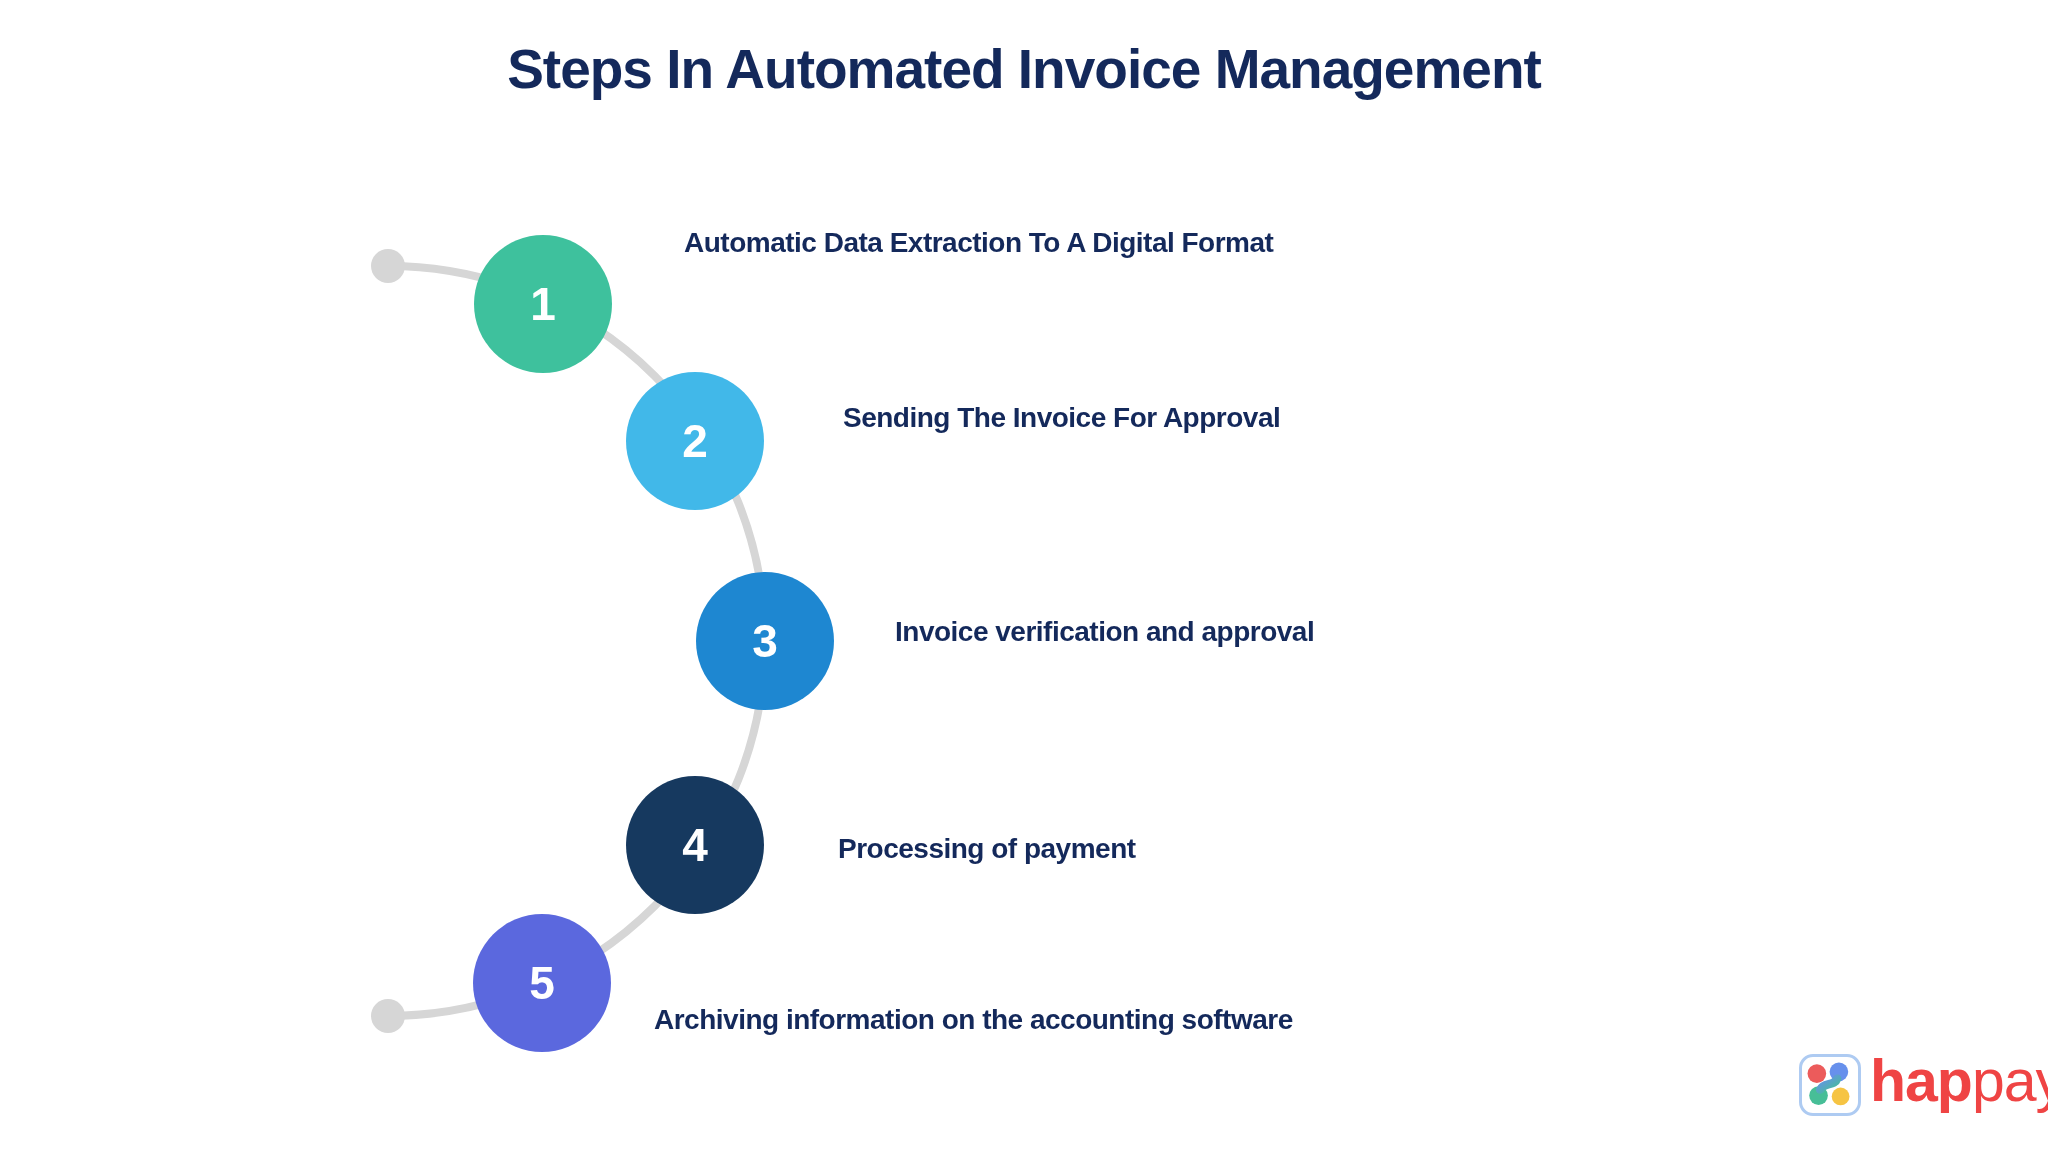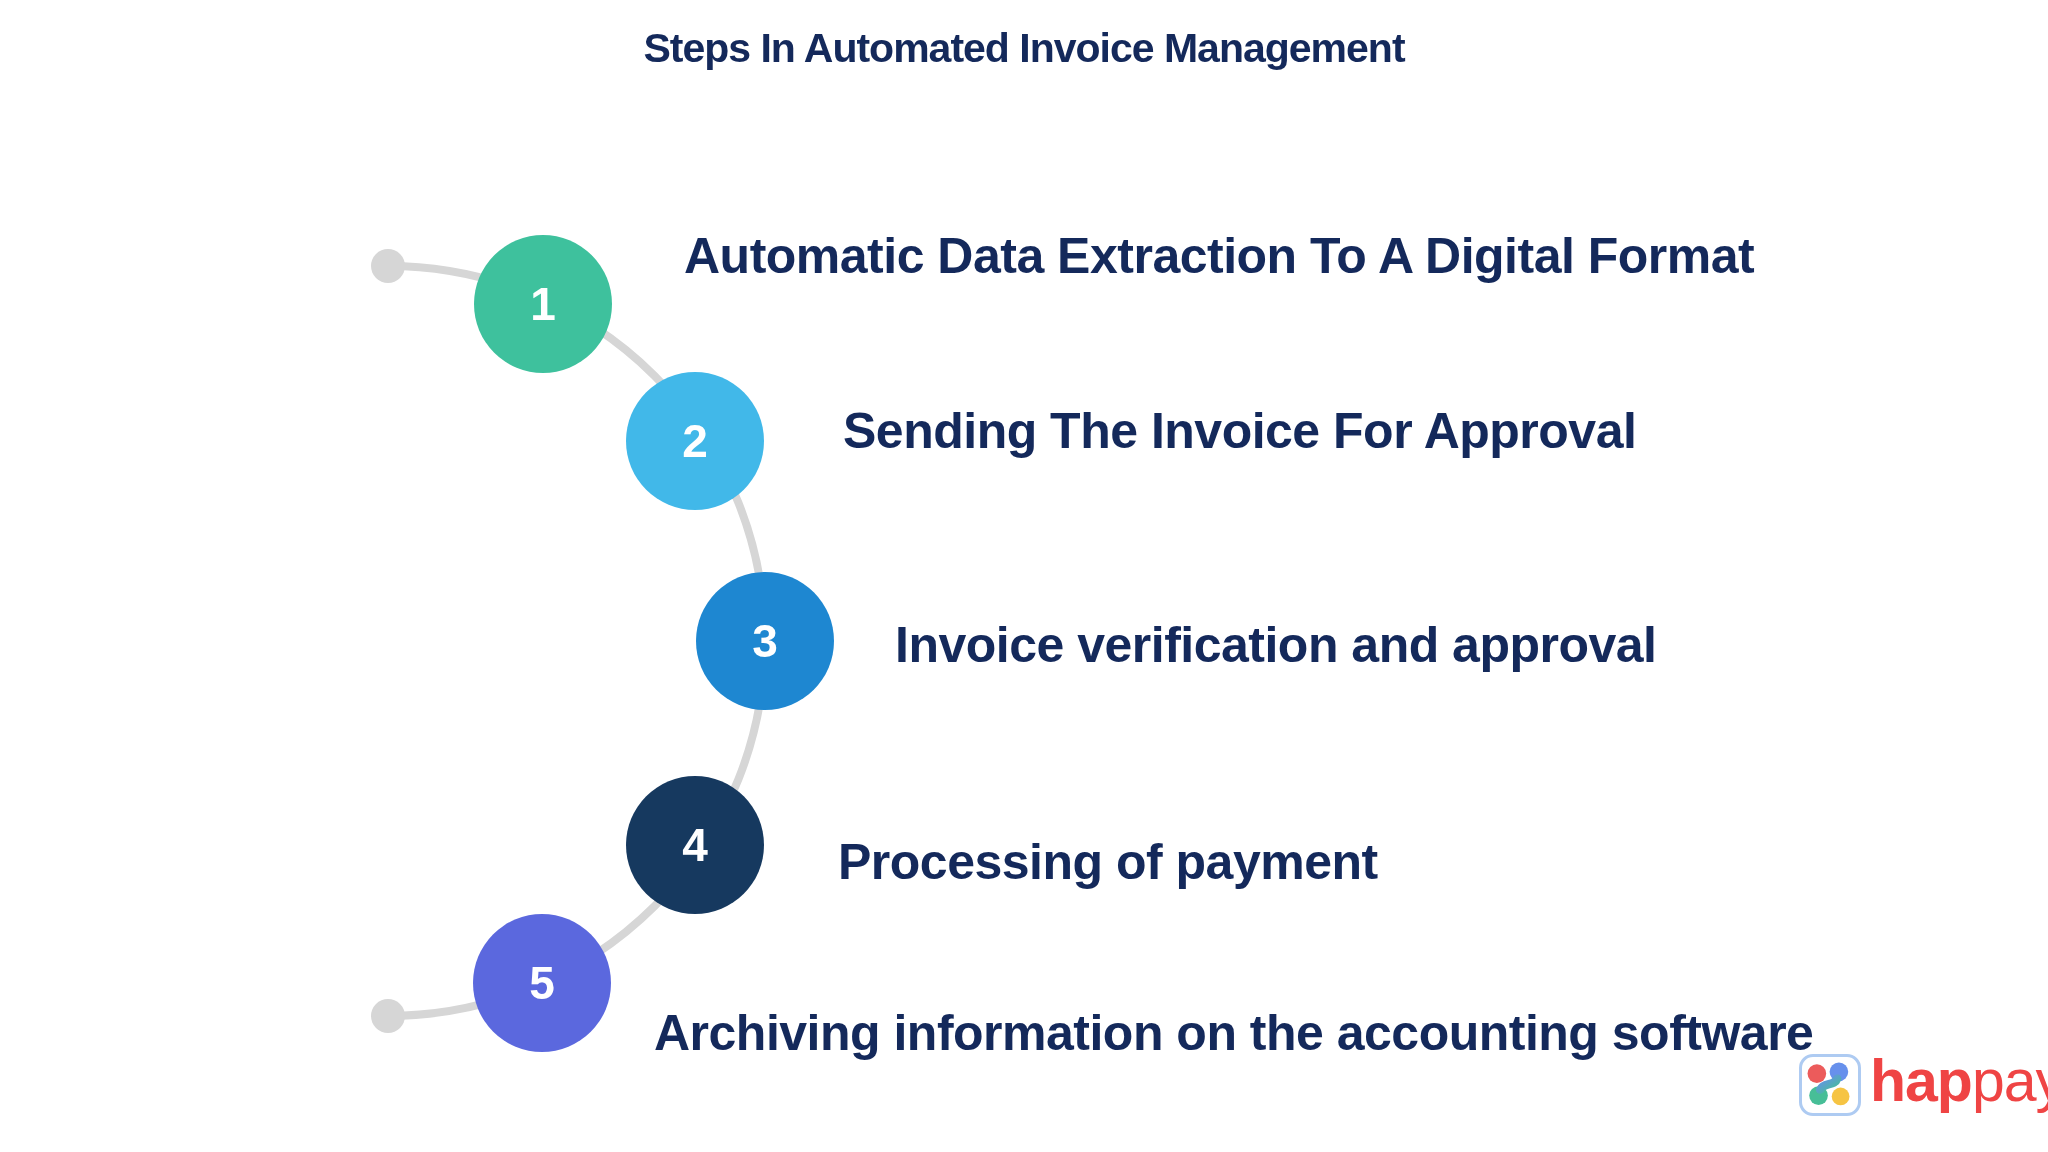--- a/index.html
+++ b/index.html
@@ -2,36 +2,36 @@
 <html><head>
 <meta charset="utf-8">
 <style>
   html,body{margin:0;padding:0;}
   body{
     width:2048px;height:1152px;position:relative;overflow:hidden;
     background:#ffffff;
     font-family:"Liberation Sans","DejaVu Sans",sans-serif;
   }
   .title{
-    position:absolute;top:25px;left:0;width:2048px;
+    position:absolute;top:37px;left:0;width:2048px;
     text-align:center;
-    font-size:41px;font-weight:700;letter-spacing:-1px;
+    font-size:55px;font-weight:700;letter-spacing:-1px;
     color:#14295B;
   }
   .connector-svg{position:absolute;left:0;top:0;width:2048px;height:1152px;}
   .step-circle{
     position:absolute;width:138px;height:138px;border-radius:50%;
     display:flex;align-items:center;justify-content:center;
   }
   .step-number{
     color:#ffffff;font-size:46px;font-weight:600;line-height:1;
   }
   .step-label{
     position:absolute;white-space:nowrap;
-    font-size:50px;font-weight:700;letter-spacing:-0.5px;
+    font-size:28px;font-weight:700;letter-spacing:-0.5px;
     color:#14295B;
   }
   .c1{left:474px;top:235px;}
   .c2{left:626px;top:372px;}
   .c3{left:696px;top:572px;}
   .c4{left:626px;top:776px;}
   .c5{left:473px;top:914px;}
   .l1{left:684px;top:227px;}
   .l2{left:843px;top:402px;text-align:center;}
   .l3{left:895px;top:616px;}

